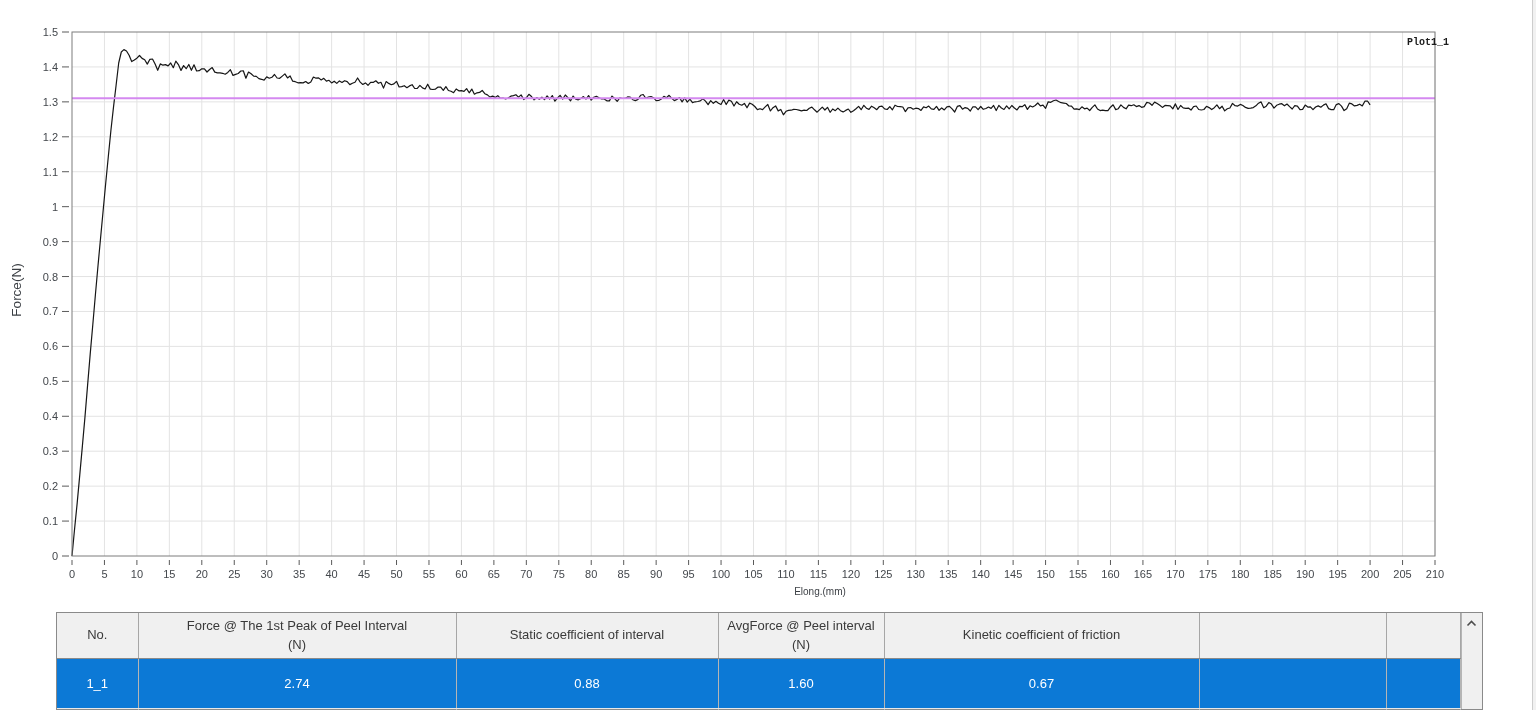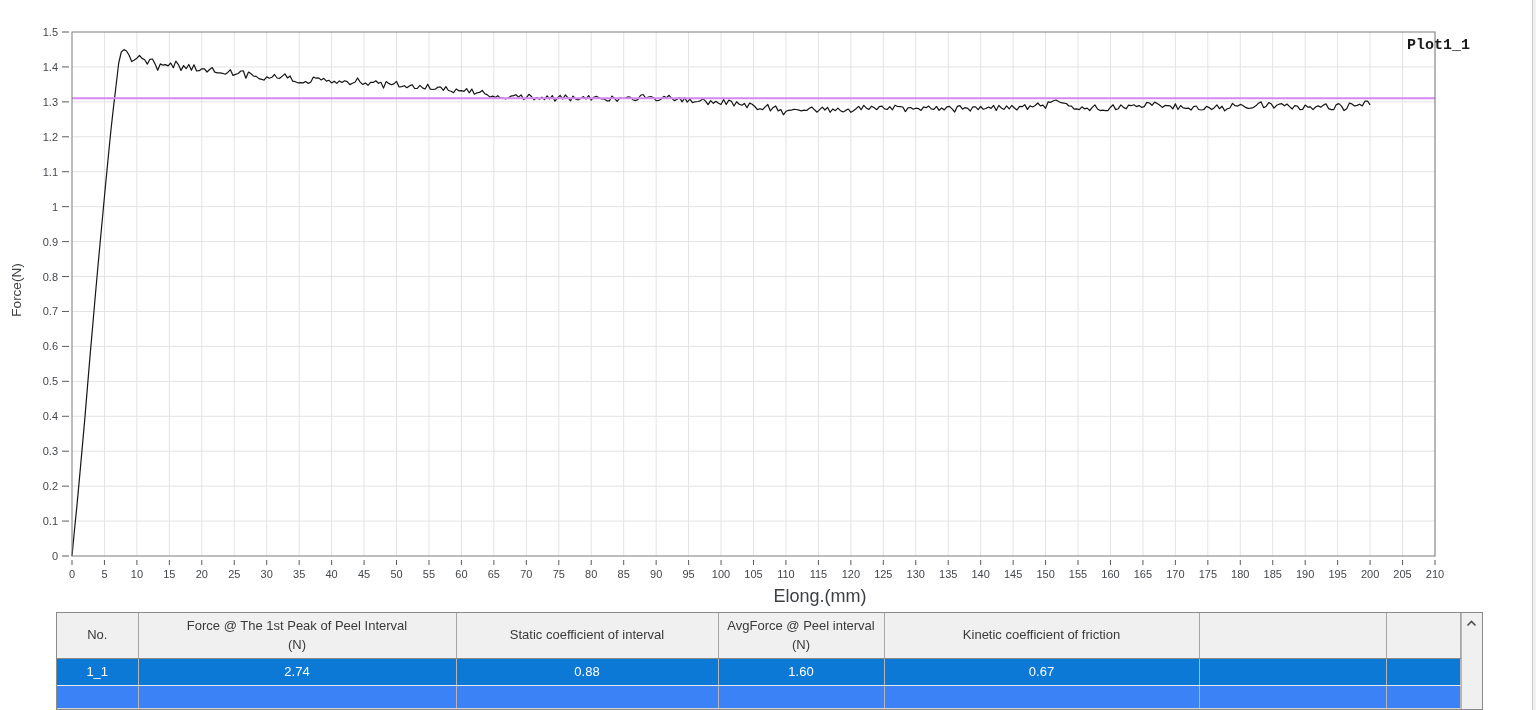--- a/index.html
+++ b/index.html
@@ -8,26 +8,26 @@
     font-family:"Liberation Sans", sans-serif;
     -webkit-font-smoothing:antialiased;
   }
   .screen{position:relative;width:1536px;height:710px;background:#fff;}
 
   
   .chart-region{position:absolute;left:0;top:0;width:1536px;height:610px;}
   #chart{position:absolute;left:0;top:0;}
   .plot-series-label{
     position:absolute;left:1407px;top:37px;
-    font-family:"Liberation Mono", monospace;font-weight:bold;font-size:15px;color:#1b1b1b;
+    font-family:"Liberation Mono", monospace;font-weight:bold;font-size:10px;color:#1b1b1b;
     white-space:nowrap;
   }
   .x-axis-title{
     position:absolute;left:760px;top:586px;width:120px;text-align:center;
-    font-size:18px;color:#3b3f44;
+    font-size:10px;color:#3b3f44;
   }
   .y-axis-title{
     position:absolute;left:16px;top:290px;
     transform:translate(-50%,-50%) rotate(-90deg);
     font-size:13.5px;color:#3b3f44;white-space:nowrap;
   }
 
   
   .grid-wrap{
     position:absolute;left:56px;top:612px;width:1427px;height:98px;
@@ -36,21 +36,21 @@
   table.results{border-collapse:collapse;table-layout:fixed;width:1403px;}
   table.results th{
     background:#f0f0f0;color:#3a3a3a;font-weight:normal;font-size:13px;
     text-align:center;vertical-align:middle;height:45px;
     border-right:1px solid #a6a6a6;border-bottom:1px solid #8a8a8a;
     white-space:pre-line;line-height:1.45;padding:0 4px;overflow:hidden;
   }
   table.results td{
     font-size:13px;color:#222;text-align:center;vertical-align:middle;
     border-right:1px solid #b5b5b5;border-bottom:1px solid #d2d2d2;
-    height:25px;padding:0 4px;overflow:hidden;
+    height:25px;padding:12px 4px;overflow:hidden;
   }
   tr.row-selected td{
     background:var(--sel,#0078D7);color:#ffffff;border-bottom:1px solid #e8e8e8;
   }
   tr.row-empty td{height:22px;}
   .vscrollbar{
     width:22px;background:#f0f0f0;border-left:1px solid #b5b5b5;
     display:flex;justify-content:center;align-items:flex-start;padding-top:7px;box-sizing:border-box;
   }
 

